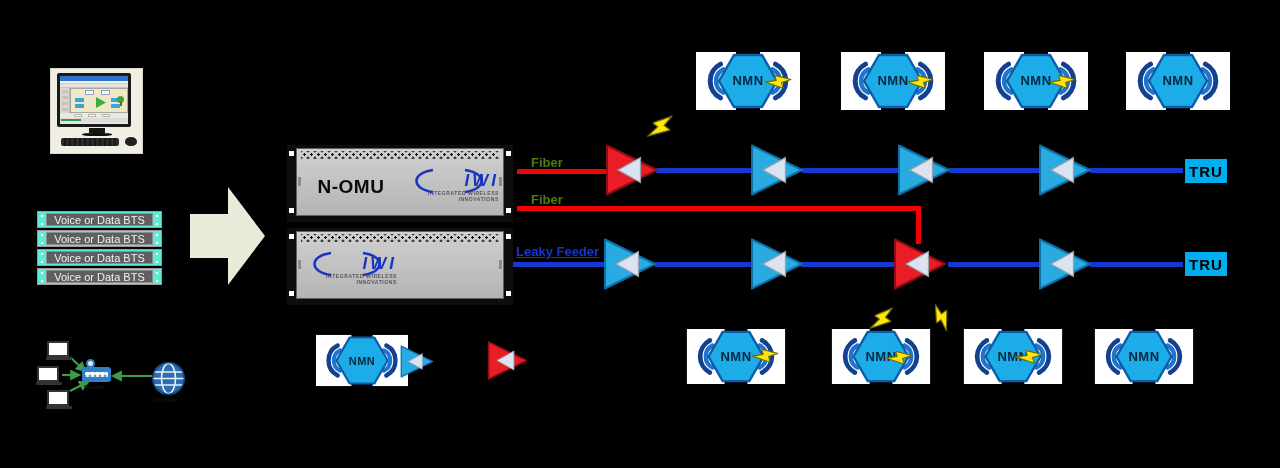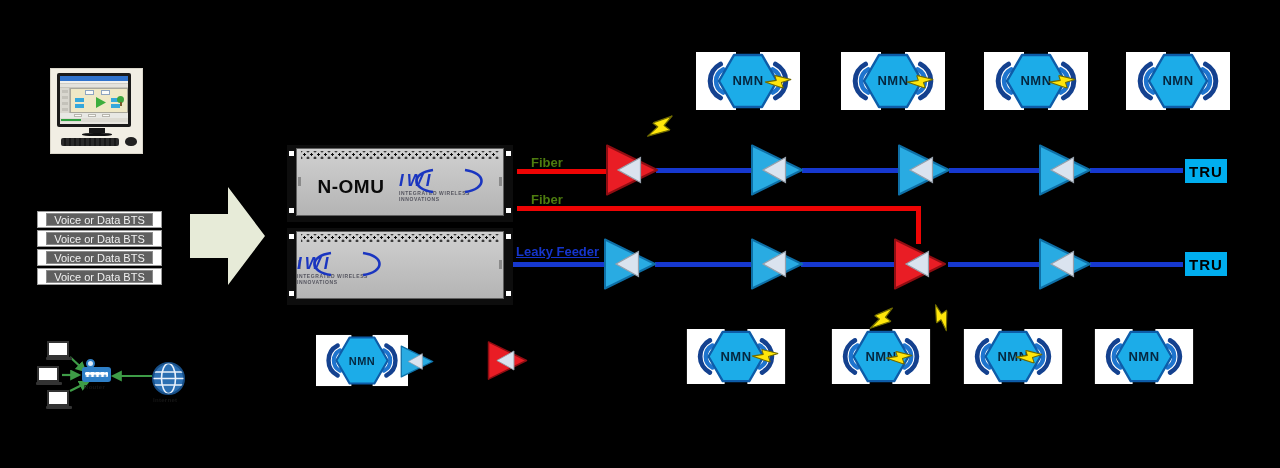--- a/index.html
+++ b/index.html
@@ -42,21 +42,21 @@
   
   .tru{position:absolute;width:46px;height:28px;background:#00AEEF;border:2px solid #000;
        display:flex;align-items:center;justify-content:center;
        font-weight:bold;font-size:15px;color:#000;letter-spacing:1px;}
 
   
   .flow-arrow{position:absolute;left:190px;top:187px;width:75px;height:98px;background:#E7EBD8;
       clip-path:polygon(0 27px,38px 27px,38px 0,75px 49px,38px 98px,38px 71px,0 71px);}
 
   
-  .bts{position:absolute;left:37px;width:125px;height:17px;background:#ffffff;border:1px solid #9A9A9A;}
+  .bts{position:absolute;left:37px;width:125px;height:17px;background:#5eead4;border:1px solid #9A9A9A;}
   .bts-inner{position:absolute;left:8px;right:8px;top:1px;bottom:1px;background:#5F5F5F;
       border:1px solid #8C8C8C;display:flex;align-items:center;justify-content:center;
       color:#F2F2F2;font-size:11px;white-space:nowrap;}
   .bts::before,.bts::after{content:"";position:absolute;top:3px;width:2px;height:2px;background:#fff;
       box-shadow:0 8px 0 #fff;}
   .bts::before{left:3px;} .bts::after{right:3px;}
 
   
   .rack{position:absolute;left:287px;width:226px;height:77px;background:#0D0D0D;}
   .screw{position:absolute;width:5px;height:5px;background:#fff;}
@@ -64,21 +64,21 @@
       background:linear-gradient(#D0D0D0,#B4B4B4);border:1px solid #606060;}
   .perf{position:absolute;left:4px;right:4px;top:2px;height:8px;
       background-image:radial-gradient(circle,#0C0C0C 1.3px,transparent 1.4px),
                        radial-gradient(circle,#0C0C0C 1.3px,transparent 1.4px);
       background-size:7px 7px,7px 7px;background-position:0 0,3.5px 3.5px;}
   .rack-panel::before{content:"";position:absolute;left:1px;top:42%;width:3px;height:9px;background:#8A8A8A;}
   .rack-panel::after{content:"";position:absolute;right:1px;top:42%;width:3px;height:9px;background:#8A8A8A;}
   .rack-body{display:flex;align-items:center;height:calc(100% - 13px);margin-top:11px;}
   .rack-title{flex:1;text-align:center;font-size:19px;font-weight:bold;color:#0A0A0A;
       letter-spacing:.5px;padding-left:6px;white-space:nowrap;}
-  .iwi-logo{position:relative;width:100px;margin-right:4px;text-align:left;flex:none;}
+  .iwi-logo{position:relative;width:100px;margin-right:4px;text-align:right;flex:none;}
   .iwi-swoosh{position:absolute;left:2px;top:-3px;width:96px;height:26px;}
   .iwi-text{position:relative;font-size:17px;font-weight:bold;font-style:italic;
       color:#1A35C0;letter-spacing:3px;line-height:19px;}
   .iwi-tag{font-size:5px;font-weight:bold;color:#55555F;letter-spacing:.6px;line-height:6px;}
 
   
   .pc-photo{position:absolute;left:50px;top:68px;width:93px;height:86px;background:#F1EEE4;
       border:1px solid #DAD6CA;}
   .mon-bezel{position:absolute;left:6px;top:4px;width:74px;height:54px;background:#1A1A1A;
       border-radius:2px;padding:3px;}

